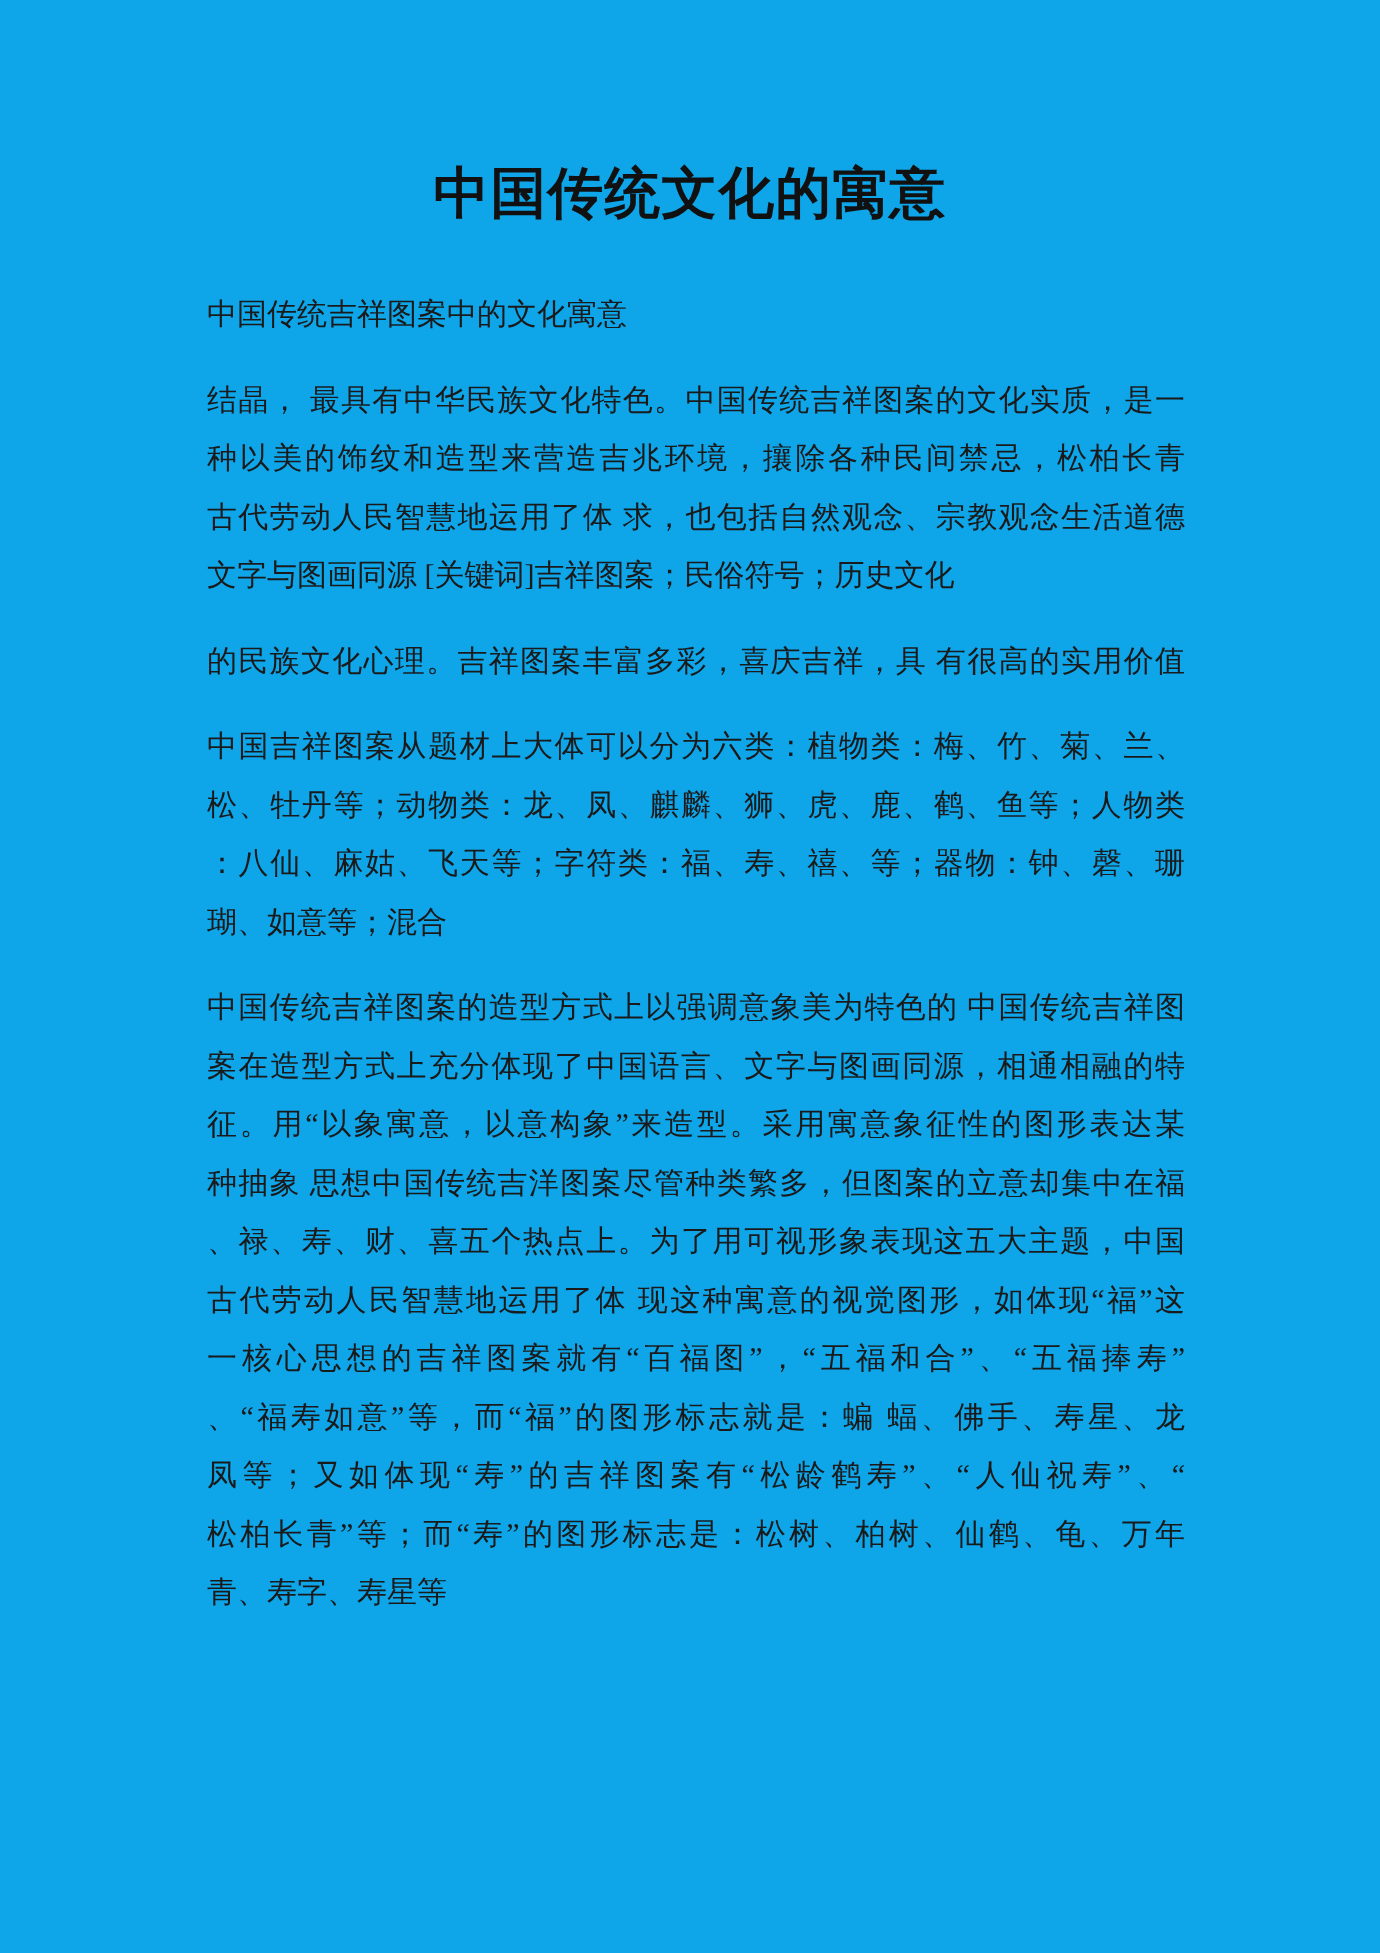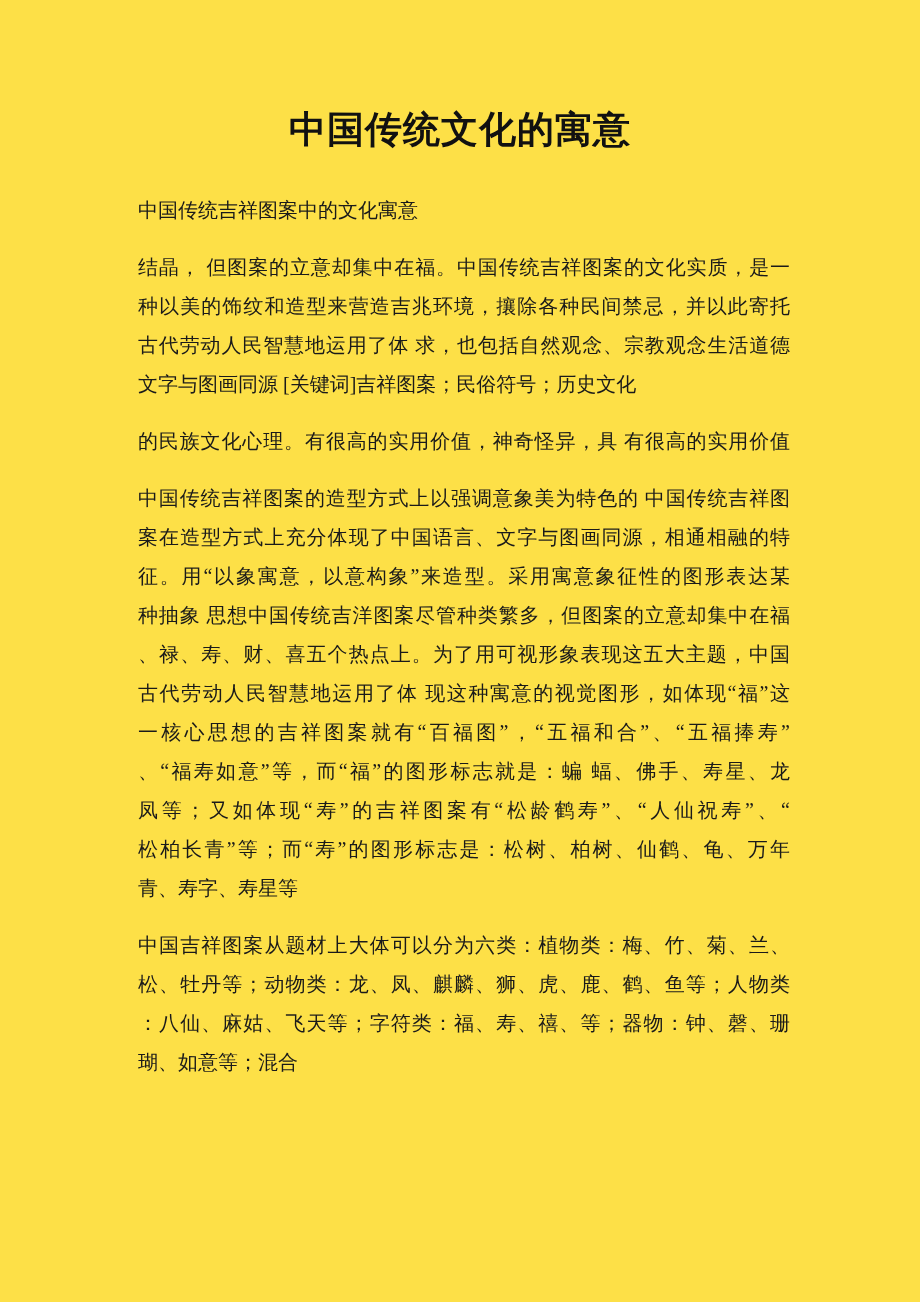--- a/index.html
+++ b/index.html
@@ -4,21 +4,21 @@
 <style>
   html, body {
     margin: 0;
     padding: 0;
     background: #ffffff;
   }
   .page {
     position: relative;
     width: 920px;
     height: 1302px;
-    background: #fde047;
+    background: #0ea5e9;
     color: #161616;
     font-family: "Liberation Serif", "DejaVu Serif", serif;
     overflow: hidden;
   }
   .doc-title {
     margin: 0;
     padding-top: 106px;
     text-align: center;
     font-size: 37px;
     line-height: 48px;
@@ -57,45 +57,45 @@
 
   <h1 class="doc-title">中国传统文化的寓意</h1>
 
   <div class="body-col">
 
     <div class="para">
       <div class="line last">中国传统吉祥图案中的文化寓意</div>
     </div>
 
     <div class="para">
-      <div class="line">结晶， 但图案的立意却集中在福。中国传统吉祥图案的文化实质，是一</div>
-      <div class="line">种以美的饰纹和造型来营造吉兆环境，攘除各种民间禁忌，并以此寄托</div>
+      <div class="line">结晶， 最具有中华民族文化特色。中国传统吉祥图案的文化实质，是一</div>
+      <div class="line">种以美的饰纹和造型来营造吉兆环境，攘除各种民间禁忌，松柏长青</div>
       <div class="line">古代劳动人民智慧地运用了体 求，也包括自然观念、宗教观念生活道德</div>
       <div class="line last">文字与图画同源 [关键词]吉祥图案；民俗符号；历史文化</div>
     </div>
 
     <div class="para">
-      <div class="line">的民族文化心理。有很高的实用价值，神奇怪异，具 有很高的实用价值</div>
+      <div class="line">的民族文化心理。吉祥图案丰富多彩，喜庆吉祥，具 有很高的实用价值</div>
+    </div>
+
+    <div class="para">
+      <div class="line">中国吉祥图案从题材上大体可以分为六类：植物类：梅、竹、菊、兰、</div>
+      <div class="line">松、牡丹等；动物类：龙、凤、麒麟、狮、虎、鹿、鹤、鱼等；人物类</div>
+      <div class="line">：八仙、麻姑、飞天等；字符类：福、寿、禧、等；器物：钟、磬、珊</div>
+      <div class="line last">瑚、如意等；混合</div>
     </div>
 
     <div class="para">
       <div class="line">中国传统吉祥图案的造型方式上以强调意象美为特色的 中国传统吉祥图</div>
       <div class="line">案在造型方式上充分体现了中国语言、文字与图画同源，相通相融的特</div>
       <div class="line">征。用“以象寓意，以意构象”来造型。采用寓意象征性的图形表达某</div>
       <div class="line">种抽象 思想中国传统吉洋图案尽管种类繁多，但图案的立意却集中在福</div>
       <div class="line">、禄、寿、财、喜五个热点上。为了用可视形象表现这五大主题，中国</div>
       <div class="line">古代劳动人民智慧地运用了体 现这种寓意的视觉图形，如体现“福”这</div>
       <div class="line">一核心思想的吉祥图案就有“百福图”，“五福和合”、“五福捧寿”</div>
       <div class="line">、“福寿如意”等，而“福”的图形标志就是：蝙 蝠、佛手、寿星、龙</div>
       <div class="line">凤等；又如体现“寿”的吉祥图案有“松龄鹤寿”、“人仙祝寿”、“</div>
       <div class="line">松柏长青”等；而“寿”的图形标志是：松树、柏树、仙鹤、龟、万年</div>
       <div class="line last">青、寿字、寿星等</div>
     </div>
 
-    <div class="para">
-      <div class="line">中国吉祥图案从题材上大体可以分为六类：植物类：梅、竹、菊、兰、</div>
-      <div class="line">松、牡丹等；动物类：龙、凤、麒麟、狮、虎、鹿、鹤、鱼等；人物类</div>
-      <div class="line">：八仙、麻姑、飞天等；字符类：福、寿、禧、等；器物：钟、磬、珊</div>
-      <div class="line last">瑚、如意等；混合</div>
-    </div>
-
   </div>
 </div>
 
 </body></html>

